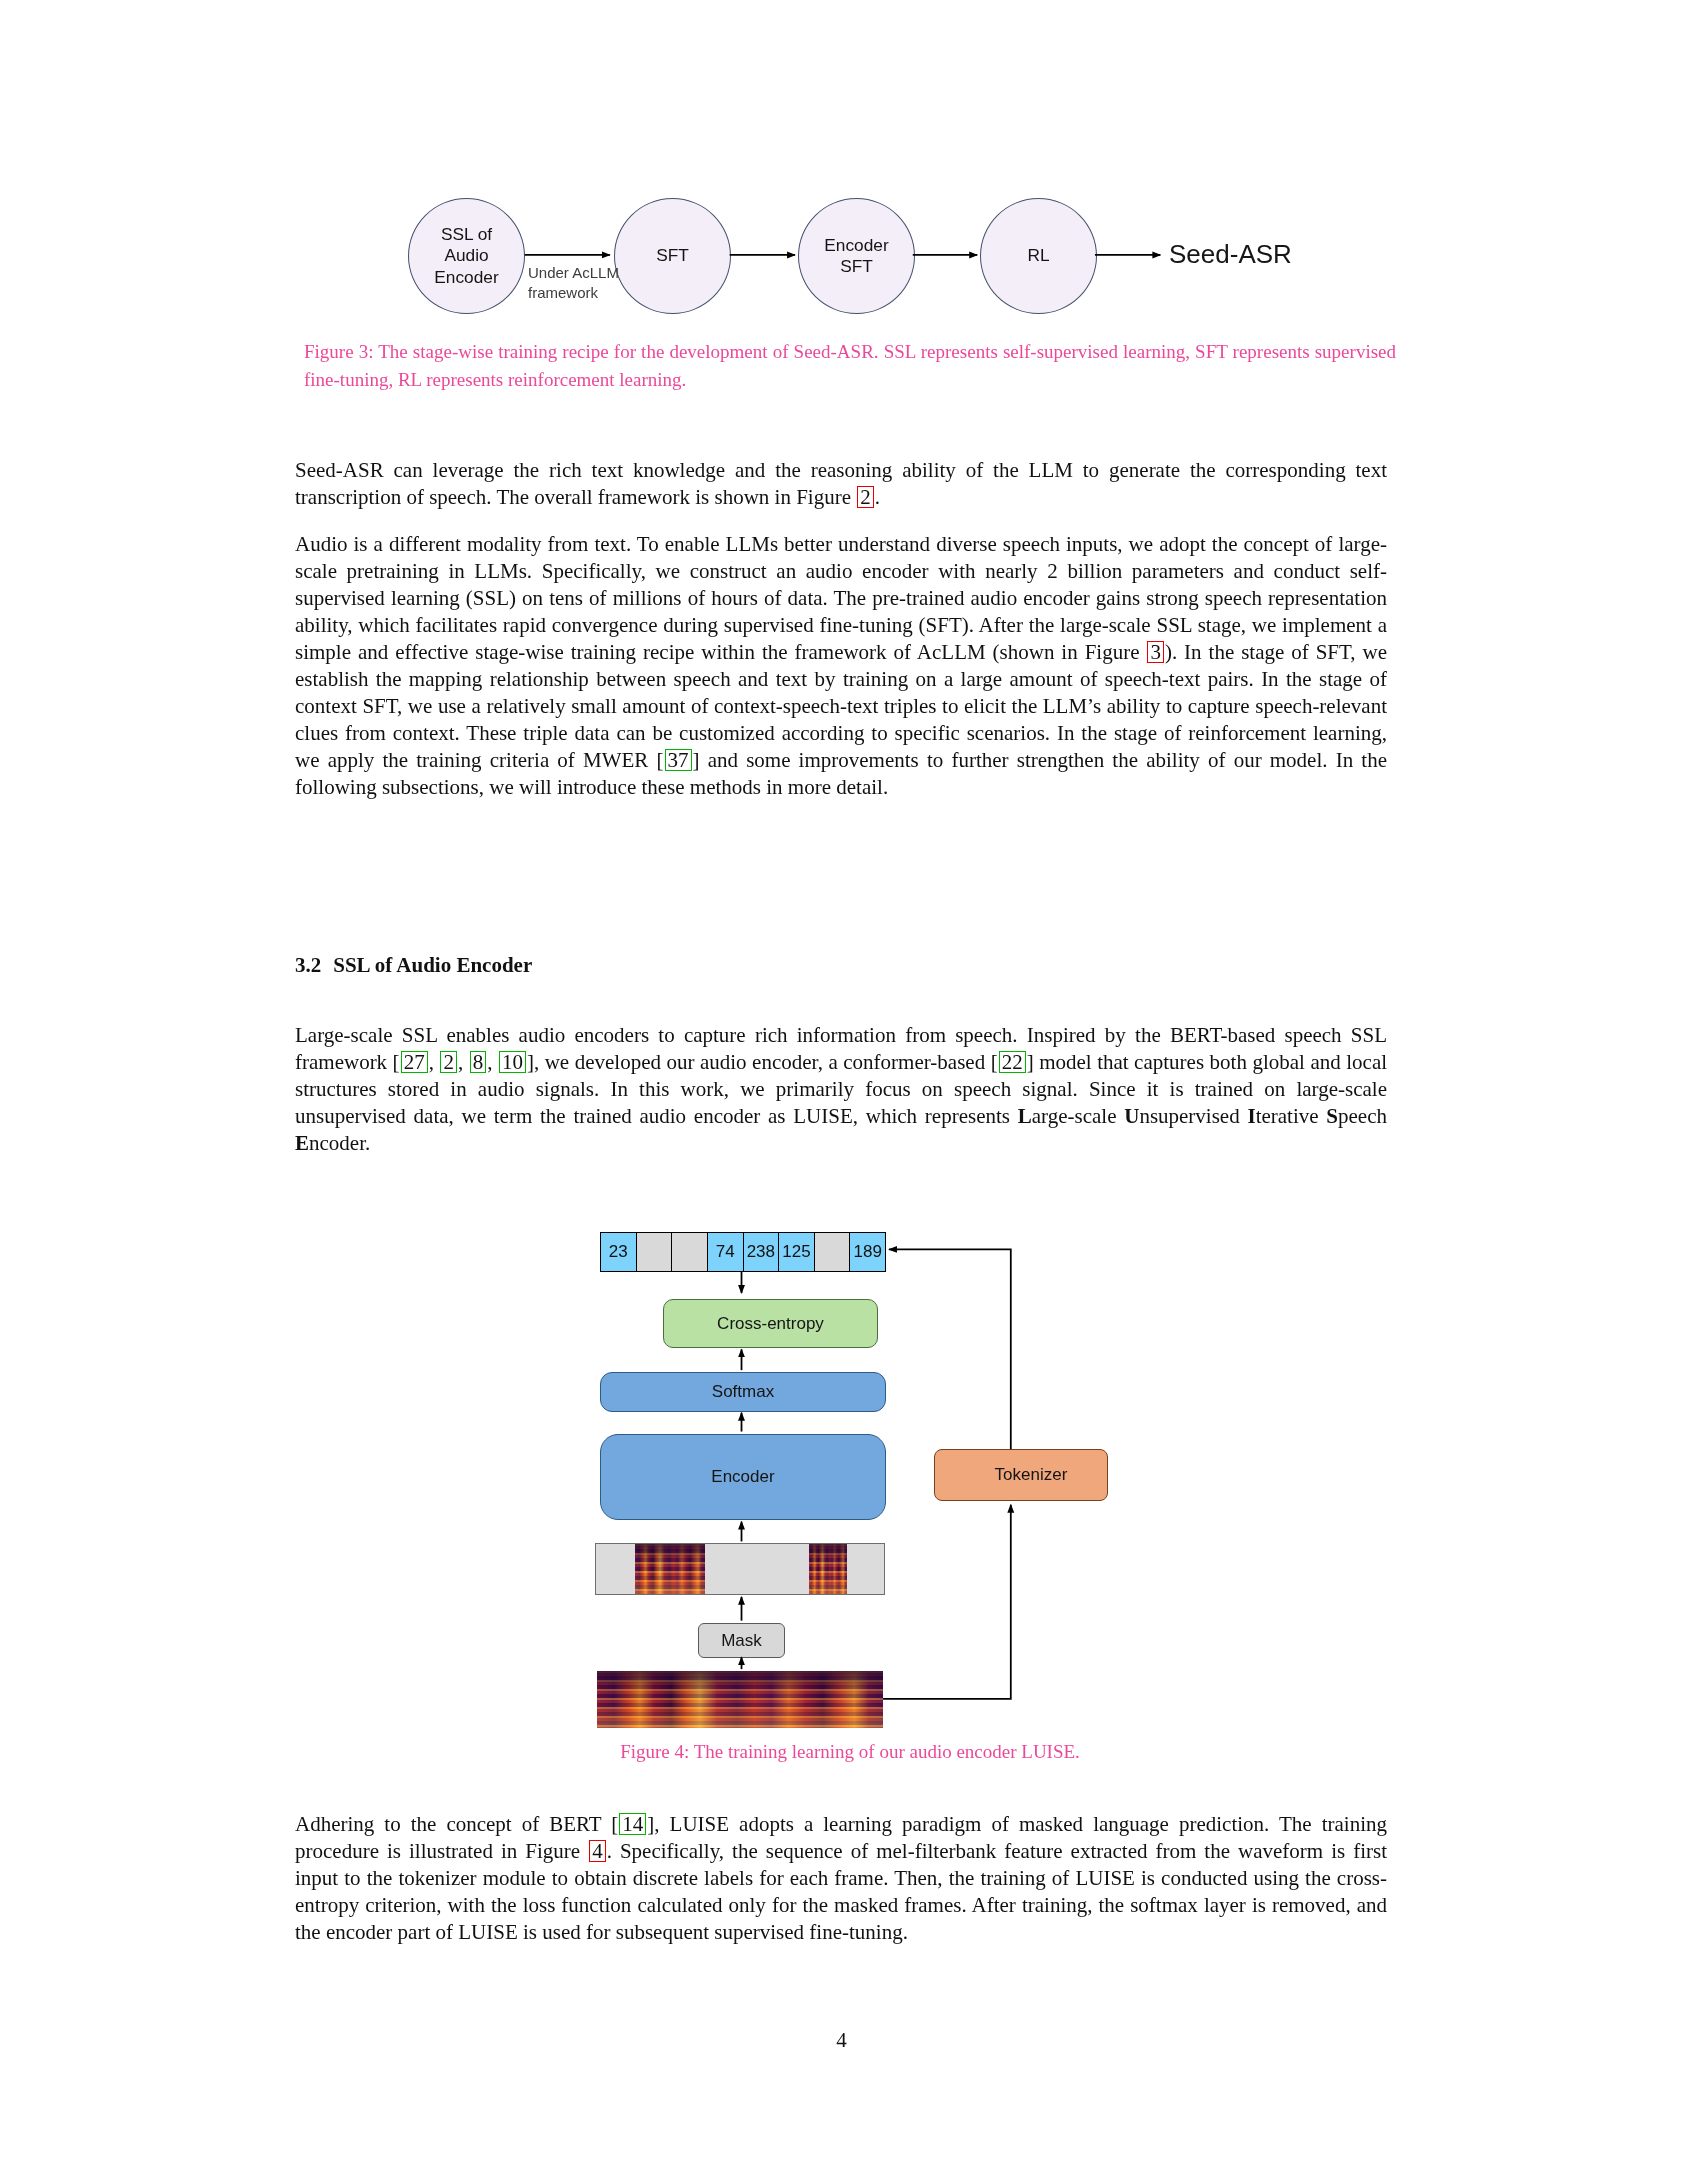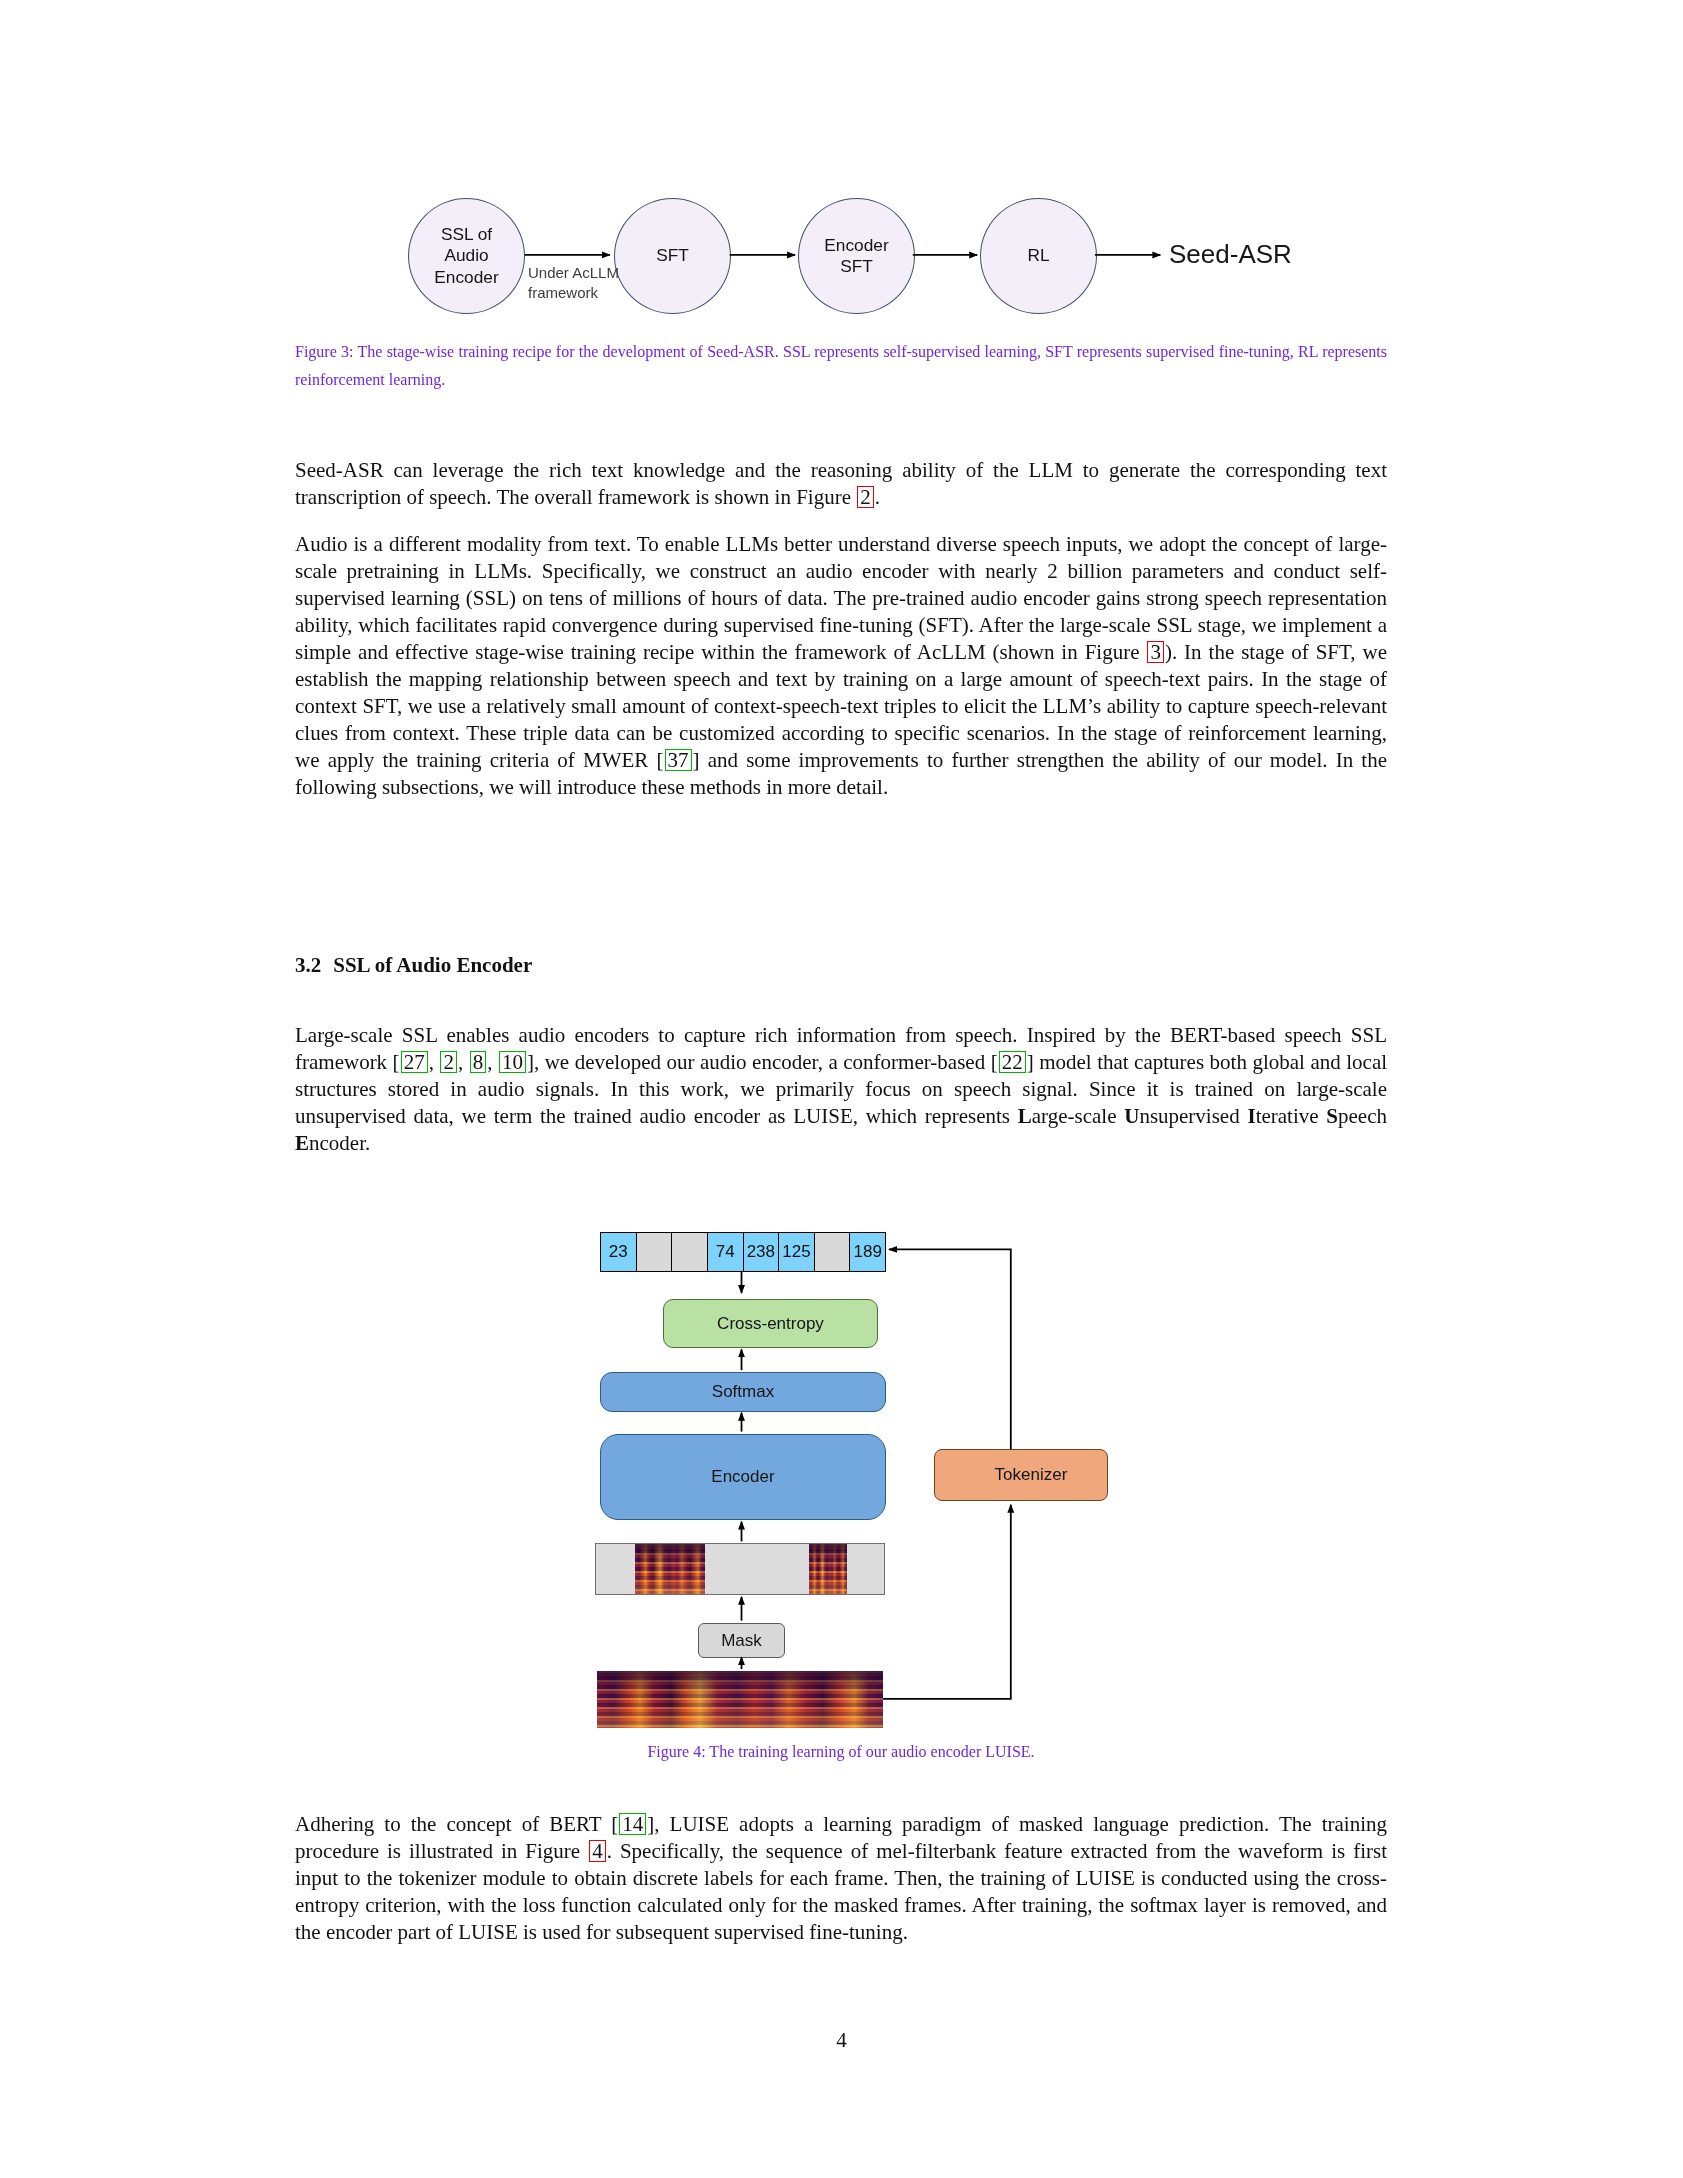--- a/index.html
+++ b/index.html
@@ -3,22 +3,22 @@
 <meta charset="utf-8">
 <style>
   html,body{margin:0;padding:0;background:#ffffff;}
   .page{position:relative;width:1683px;height:2178px;background:#fff;overflow:hidden;
         font-family:"Liberation Serif", serif;color:#111;}
   svg.overlay{position:absolute;left:0;top:0;pointer-events:none;}
 
   
   .para{position:absolute;left:295px;width:1092px;font-size:21px;line-height:27px;
         text-align:justify;color:#111;}
-  .caption{position:absolute;left:295px;width:1092px;font-size:16px;line-height:28px;
-        text-align:justify;color:#6d28d9;}
+  .caption{position:absolute;left:304px;width:1092px;font-size:19px;line-height:28px;
+        text-align:justify;color:#ec4899;}
   .caption.center{text-align:center;}
   .heading{position:absolute;left:295px;width:1092px;font-size:21px;font-weight:bold;}
   .heading .num{margin-right:12px;}
   .pagenum{position:absolute;left:0;top:2028px;width:1683px;text-align:center;font-size:21px;}
 
   .refbox{display:inline-block;line-height:20px;padding:0 2px;margin:0 1px;}
   .refbox.fig{border:1.6px solid var(--ref-red);}
   .refbox.cite{border:1.6px solid var(--cite-green);}
   .bold{font-weight:bold;}
 

